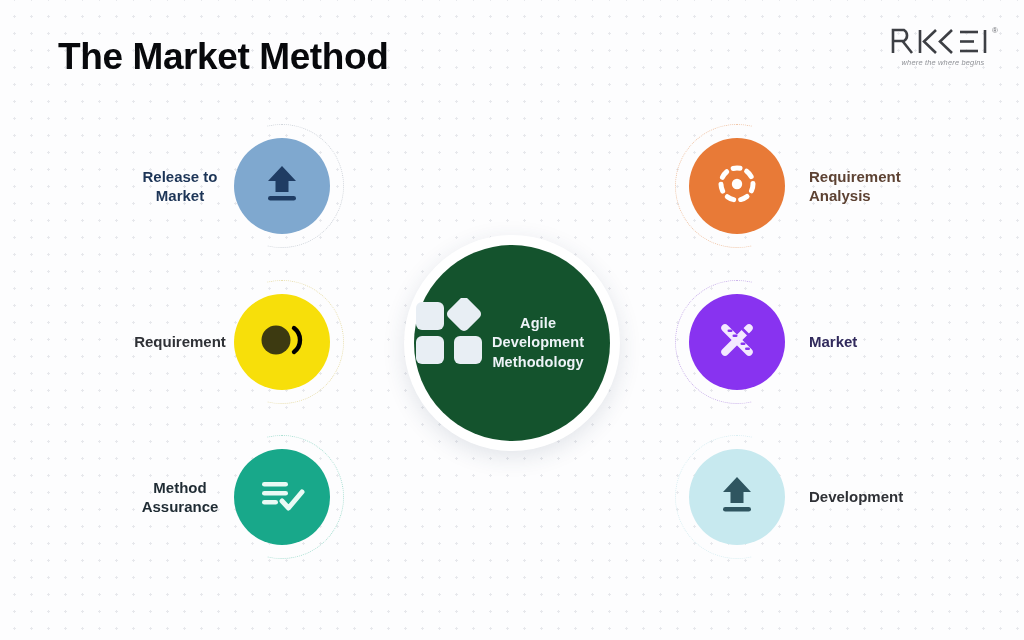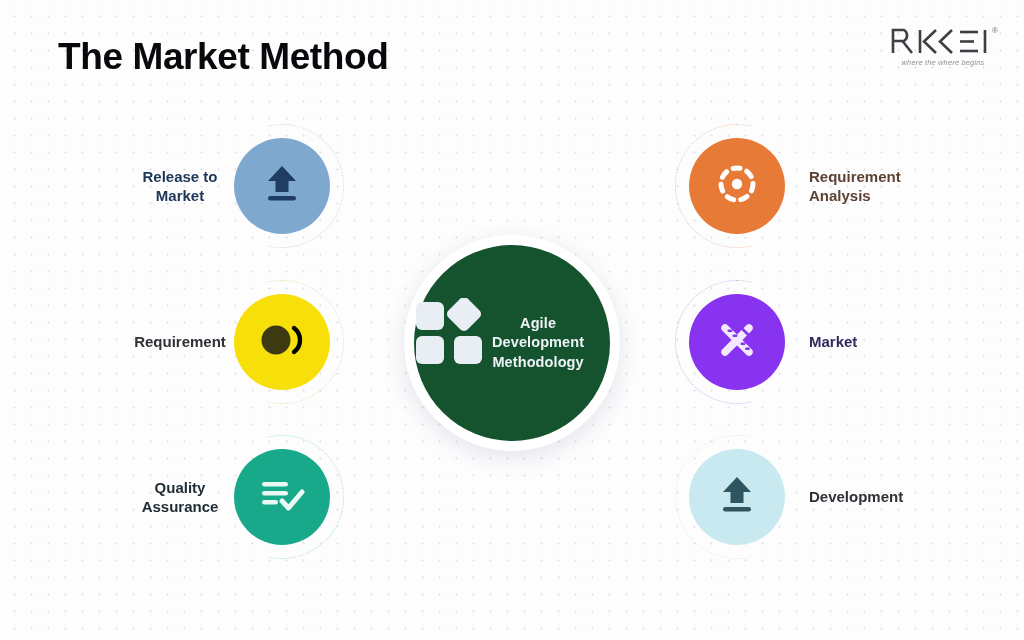--- a/index.html
+++ b/index.html
@@ -224,21 +224,21 @@
           <svg width="48" height="40" viewBox="0 0 48 40" aria-hidden="true">
             <circle cx="18" cy="20" r="14.5" fill="#3d3a11"></circle>
             <path d="M36 8 A15 15 0 0 1 36 32" fill="none" stroke="#000000" stroke-width="4.4" stroke-linecap="round"></path>
           </svg>
         </span>
       </div>
     </div>
   </div>
 
   <div class="node left" style="left:132px; top:449px;">
-    <div class="node-label" style="color:#1f2b33; width:96px;">Quality
+    <div class="node-label" style="color:#1f2b33; width:96px;">Method
 Assurance</div>
     <div class="bubble-wrap">
       <div class="arc clip-left" style="border-color:#a9dfd2;"></div>
       <div class="bubble" style="background:#18a88a;">
         <span>
           <svg width="48" height="40" viewBox="0 0 48 40" aria-hidden="true">
             <rect x="4" y="7" width="26" height="4.6" rx="2.3" fill="#e9faf5"></rect>
             <rect x="4" y="16" width="26" height="4.6" rx="2.3" fill="#e9faf5"></rect>
             <rect x="4" y="25" width="16" height="4.6" rx="2.3" fill="#e9faf5"></rect>
             <path d="M24 26 L30.5 33 L44 17" fill="none" stroke="#e9faf5" stroke-width="5" stroke-linecap="round" stroke-linejoin="round"></path>

